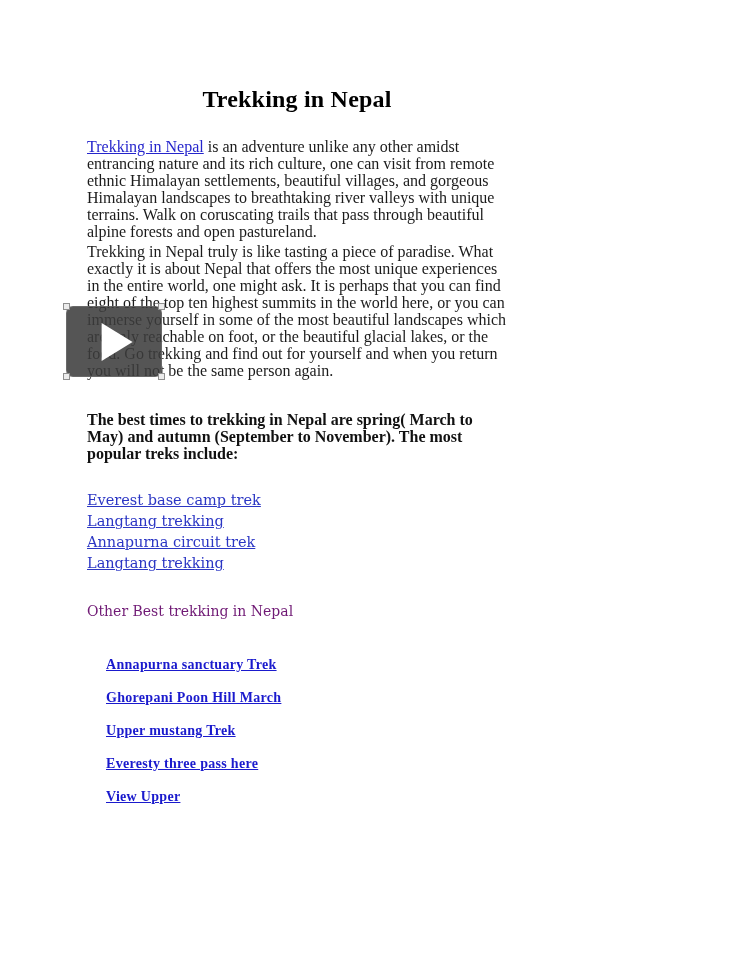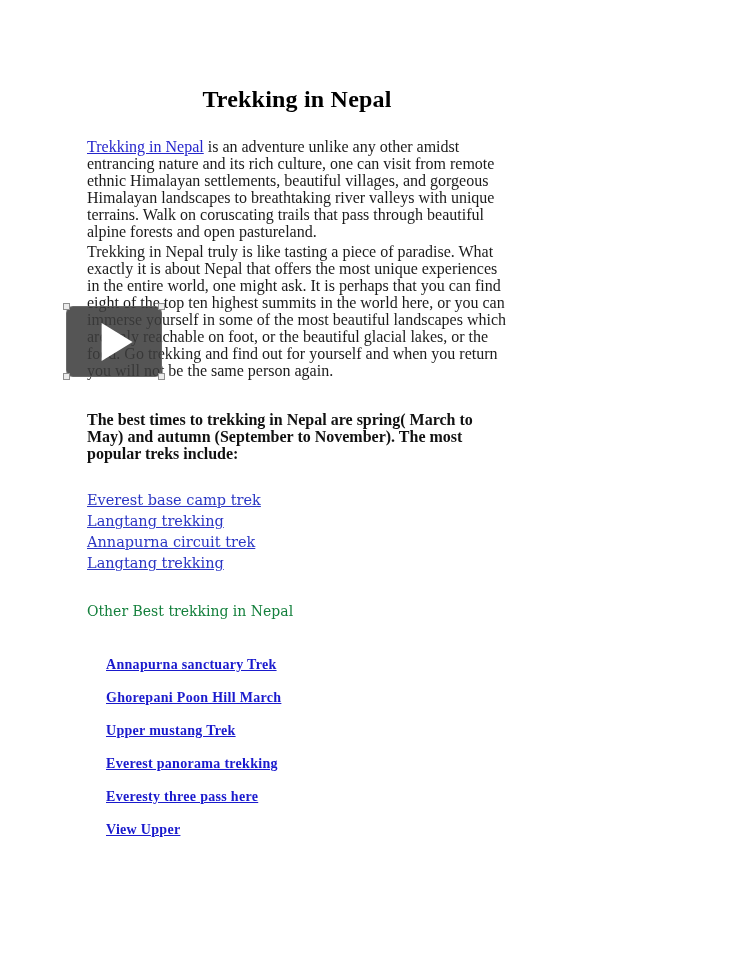--- a/index.html
+++ b/index.html
@@ -45,21 +45,21 @@
     font-size:14.5px;
     line-height:21px;
     color:#2b36c4;
     text-decoration:underline;
     cursor:pointer;
   }
   .other-heading {
     margin-top:29px;
     font-family:"DejaVu Serif", serif;
     font-size:14px;
-    color:#15803d;
+    color:#701a75;
   }
   
   .trek-list-other { margin-top:37px;margin-left:19px; }
   .trek-list-other a {
     display:table;
     font-size:14px;
     font-weight:bold;
     line-height:17px;
     margin-bottom:16px;
     color:#1a1acd;
@@ -117,21 +117,20 @@
       <a>Annapurna circuit trek</a>
       <a>Langtang trekking</a>
     </div>
 
     <div class="other-heading">Other Best trekking in Nepal</div>
 
     <div class="trek-list-other">
       <a>Annapurna sanctuary Trek</a>
       <a>Ghorepani Poon Hill March</a>
       <a>Upper mustang Trek</a>
-      <a>Everest panorama trekking</a>
       <a>Everesty three pass here</a>
       <a>View Upper</a>
     </div>
 
   </div>
 
   <div class="video-overlay">
     <div class="play-triangle"></div>
     <div class="handle handle-tl"></div>
     <div class="handle handle-tr"></div>

